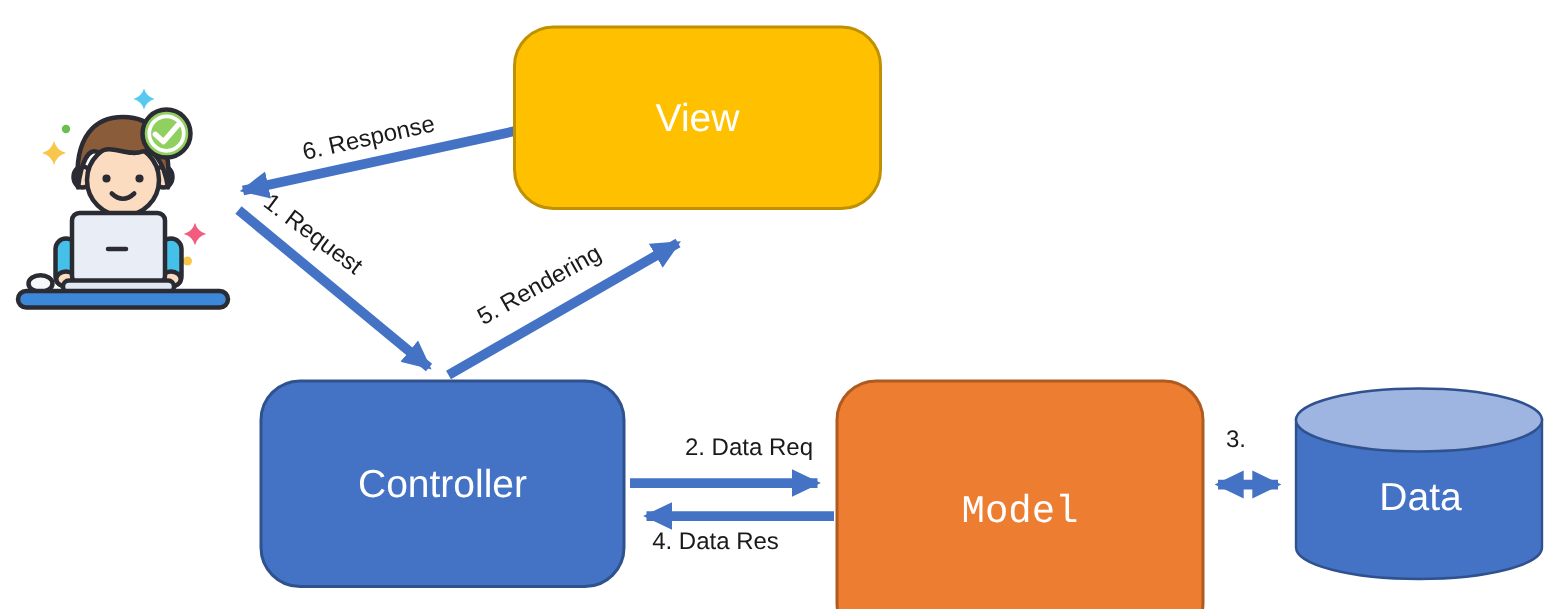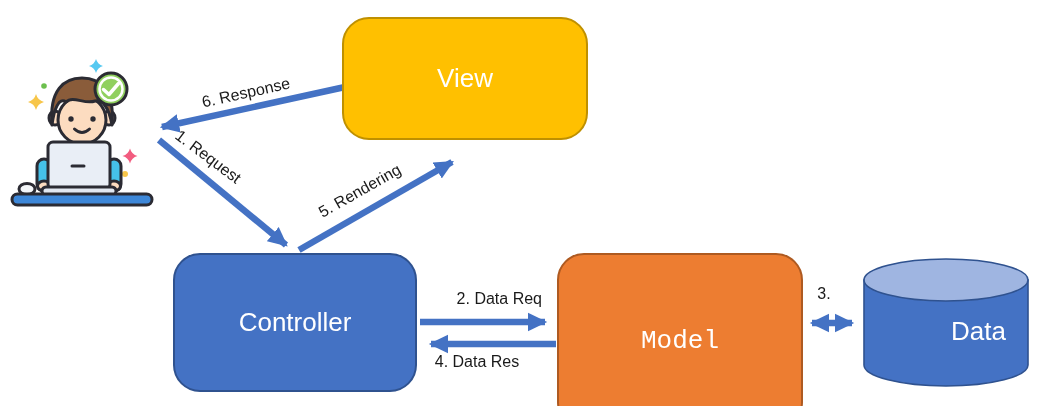--- a/index.html
+++ b/index.html
@@ -17,21 +17,21 @@
     border:2px solid transparent;
   }
   .node-view       { left:342px; top:17px;  width:246px; height:123px; background:var(--view-fill); border-color:var(--view-border); }
   .node-controller { left:173px; top:253px; width:244px; height:139px; background:var(--controller-fill); border-color:var(--controller-border); }
   .node-model      { left:557px; top:253px; width:246px; height:176px; background:var(--model-fill); border-color:var(--model-border);font-family:Liberation Mono, monospace; }
 
   .cyl-svg { position:absolute; left:858px; top:253px; width:176px; height:140px; }
   .cyl-body { fill:var(--data-body-fill); stroke:var(--data-border); stroke-width:1.6; }
   .cyl-top  { fill:var(--data-top-fill);  stroke:var(--data-border); stroke-width:1.6; }
   .data-label {
-    position:absolute; left:888px; top:316px; width:118px; text-align:right;
+    position:absolute; left:888px; top:316px; width:118px; text-align:center;
     color:var(--node-text,#fff); font-size:26px;
   }
 
   .edge-label {
     position:absolute; width:130px; height:20px; line-height:20px; text-align:center;
     font-size:16px; color:var(--label-text,#1a1a1a); white-space:nowrap;
   }
   .lbl-response  { left:181px; top:83px;  transform:rotate(-12.5deg); }
   .lbl-request   { left:143px; top:147px; transform:rotate(37deg); }
   .lbl-rendering { left:295px; top:181px; transform:rotate(-29.5deg); }

